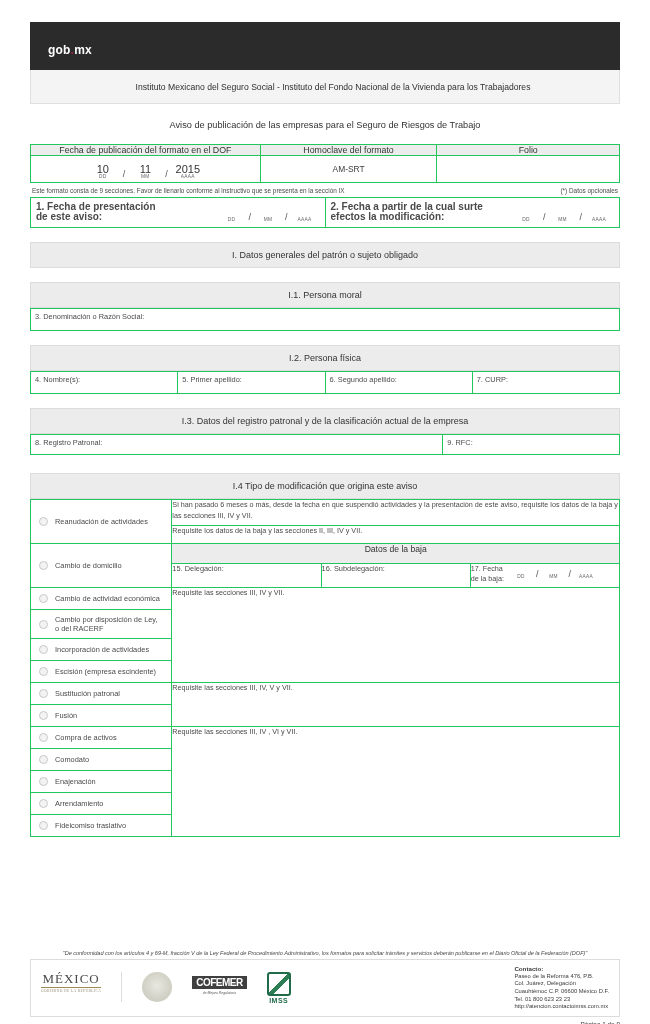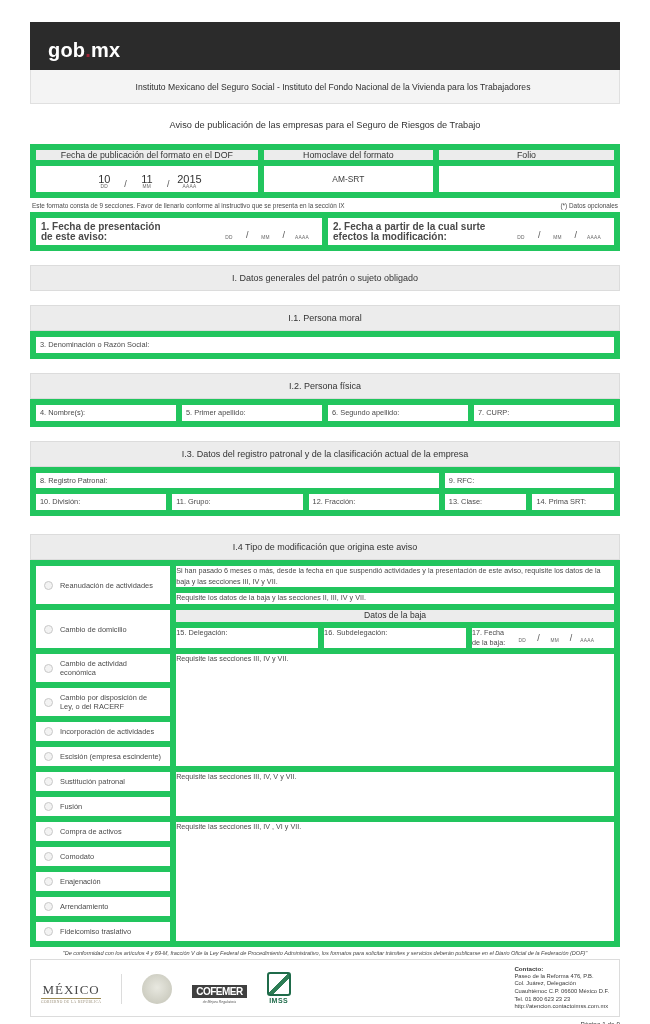--- a/index.html
+++ b/index.html
@@ -24,21 +24,21 @@
   .gobbar {
     height: 48px;
     background: #2b2b2b;
     display: flex;
     align-items: center;
     padding-left: 18px;
     margin-top: 22px;
   }
   .gob-logo {
     color: #ffffff;
-    font-size: 20px;
+    font-size: 12px;
     font-weight: bold;
     letter-spacing: .2px;
     margin-top: 8px;
   }
   .gob-logo .dot { color: #9d2235; }
 
   
   .institute-band {
     background: #f4f4f4;
     border: 1px solid #e0e0e0;
@@ -60,21 +60,21 @@
     margin: 16px 0 14px 0;
   }
 
   
   table {
     width: 100%;
     border-collapse: collapse;
     table-layout: fixed;
   }
   td, th {
-    border: 6px solid #22c55e;
+    border: 1px solid #22c55e;
     font-size: 7.4px;
     font-weight: normal;
     color: #4a4a4a;
     vertical-align: top;
     padding: 3px 4px;
     text-align: left;
   }
   .hdr-cell {
     background: #ececec;
     text-align: center;
@@ -180,21 +180,21 @@
     padding-bottom: 3px;
     letter-spacing: -.05px;
   }
   .footer-box {
     border: 1px solid #dcdcdc;
     display: flex;
     align-items: center;
     padding: 8px 10px;
     height: 58px;
   }
-  .logos { display: flex; align-items: flex-end; gap: 20px; }
+  .logos { display: flex; align-items: flex-start; gap: 20px; }
 
   .mex-logo { text-align: center; }
   .mex-logo .w { font-family: "Liberation Serif", serif; font-size: 13px; letter-spacing: 1px; color: #4a4a4a; line-height: 14px; }
   .mex-logo .rule { height: 1px; background: #9d8b55; margin: 1px 0; }
   .mex-logo .s { font-family: "Liberation Serif", serif; font-size: 3.6px; letter-spacing: .4px; color: #9a8f7a; }
   .divider-v { width: 1px; height: 30px; background: #dcdcdc; }
   .eagle {
     width: 30px; height: 30px; border-radius: 50%;
     background: radial-gradient(circle at 50% 45%, #e8e8e0 0%, #d3d3c8 55%, #c3c3b6 100%);
   }
@@ -343,27 +343,20 @@
     </tr>
   </tbody>
     </table>
 
   <div class="section-head">I.3. Datos del registro patronal y de la clasificación actual de la empresa</div>
   <table>
     <tbody>
         <tr>
       <td colspan="3" style="width:70%;height:20px">8. Registro Patronal:</td>
       <td colspan="2" style="width:30%">9. RFC:</td>
-    </tr>
-    <tr>
-      <td style="width:17%;height:22px">10. División:</td>
-      <td style="width:15%">11. Grupo:</td>
-      <td style="width:40%">12. Fracción:</td>
-      <td style="width:12%">13. Clase:</td>
-      <td style="width:16%">14. Prima SRT:</td>
     </tr>
   </tbody>
     </table>
 
   <div class="section-head" style="margin-top:18px">I.4 Tipo de modificación que origina este aviso</div>
 
   <table class="t14">
 
     <tbody>
         <tr>

